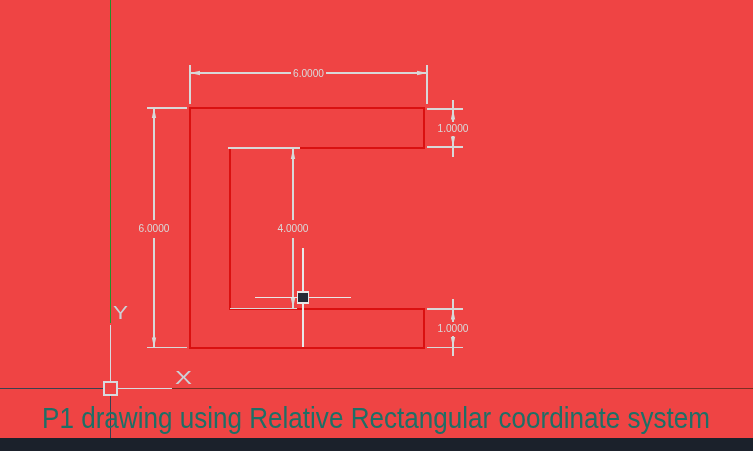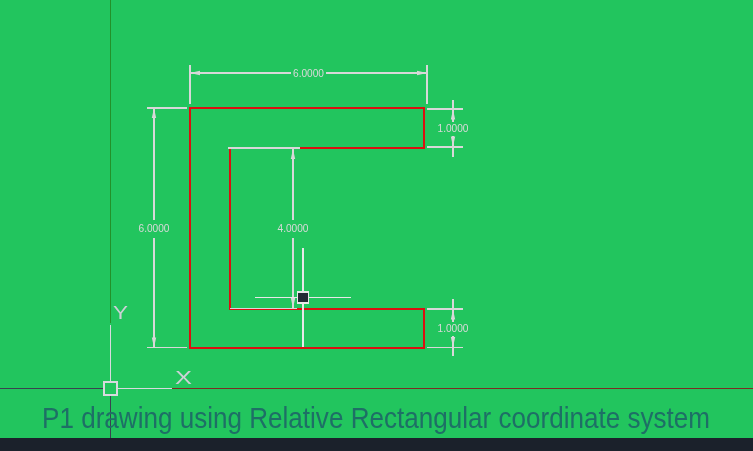--- a/index.html
+++ b/index.html
@@ -1,18 +1,18 @@
 <!DOCTYPE html>
 <html><head>
 <meta charset="utf-8">
 <style>
   html,body{margin:0;padding:0;background:#242a35;}
   .stage{
     position:relative;width:753px;height:451px;overflow:hidden;
-    background:#22c55e;font-family:"Liberation Sans",sans-serif;
+    background:#ef4444;font-family:"Liberation Sans",sans-serif;
   }
   svg{position:absolute;left:0;top:0;display:block;}
   .thin   {stroke:#d8d8d8;stroke-width:1.2;fill:none;shape-rendering:crispEdges;}
   .shape  {stroke:#da1010;stroke-width:2;fill:none;shape-rendering:crispEdges;}
   .xaxis  {stroke:#7d2e24;stroke-width:1.6;fill:none;shape-rendering:crispEdges;}
   .yaxis  {stroke:#23912a;stroke-width:1.6;fill:none;shape-rendering:crispEdges;}
   .faint  {stroke:#3a4250;stroke-width:1;fill:none;shape-rendering:crispEdges;}
   .cross  {stroke:#e8e8e8;stroke-width:1.2;fill:none;shape-rendering:crispEdges;}
   .ucsln  {stroke:#d8dade;stroke-width:1.6;fill:none;shape-rendering:crispEdges;}
   .arrow  {fill:#d8d8d8;stroke:none;}

